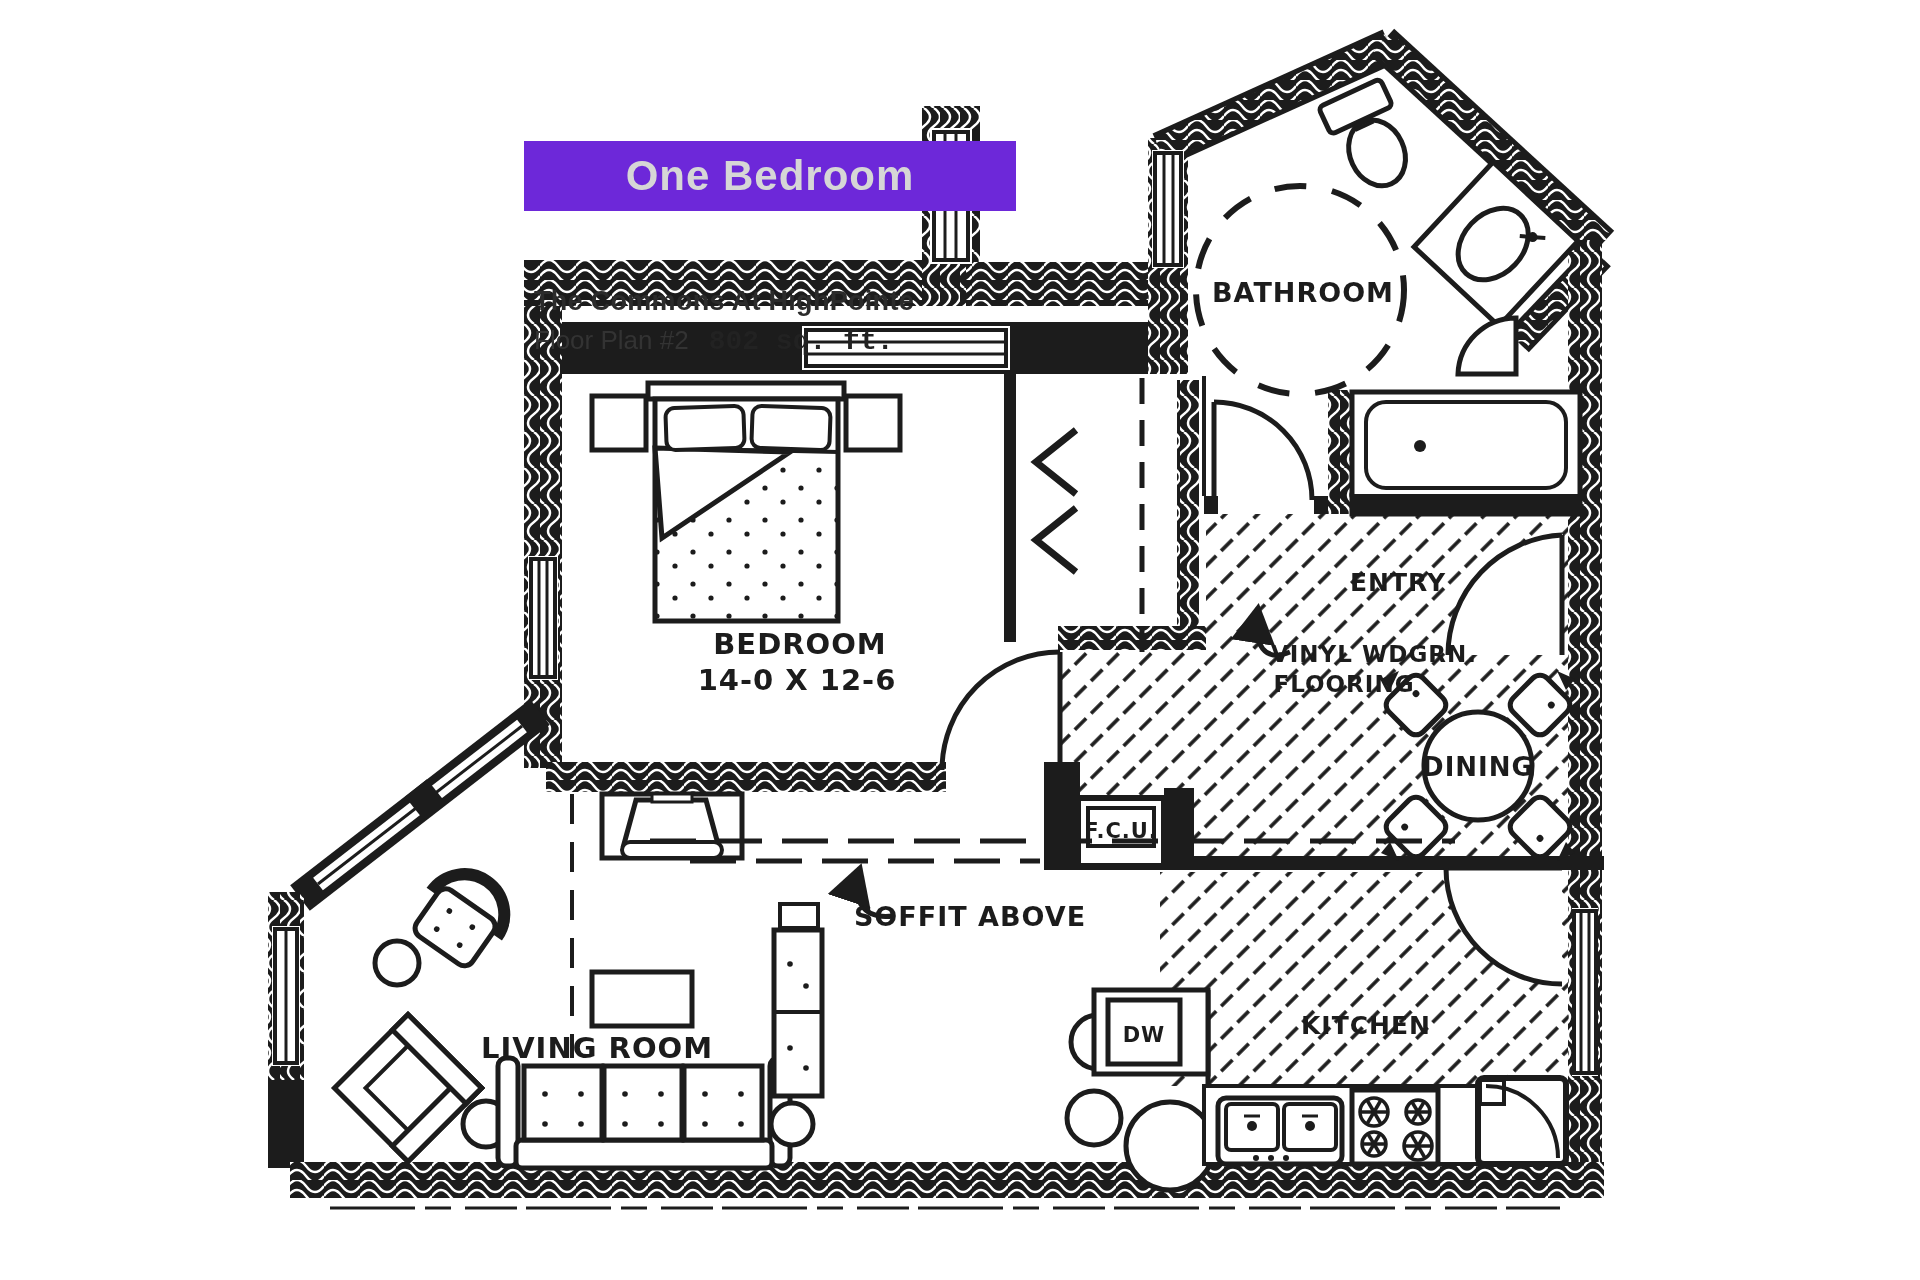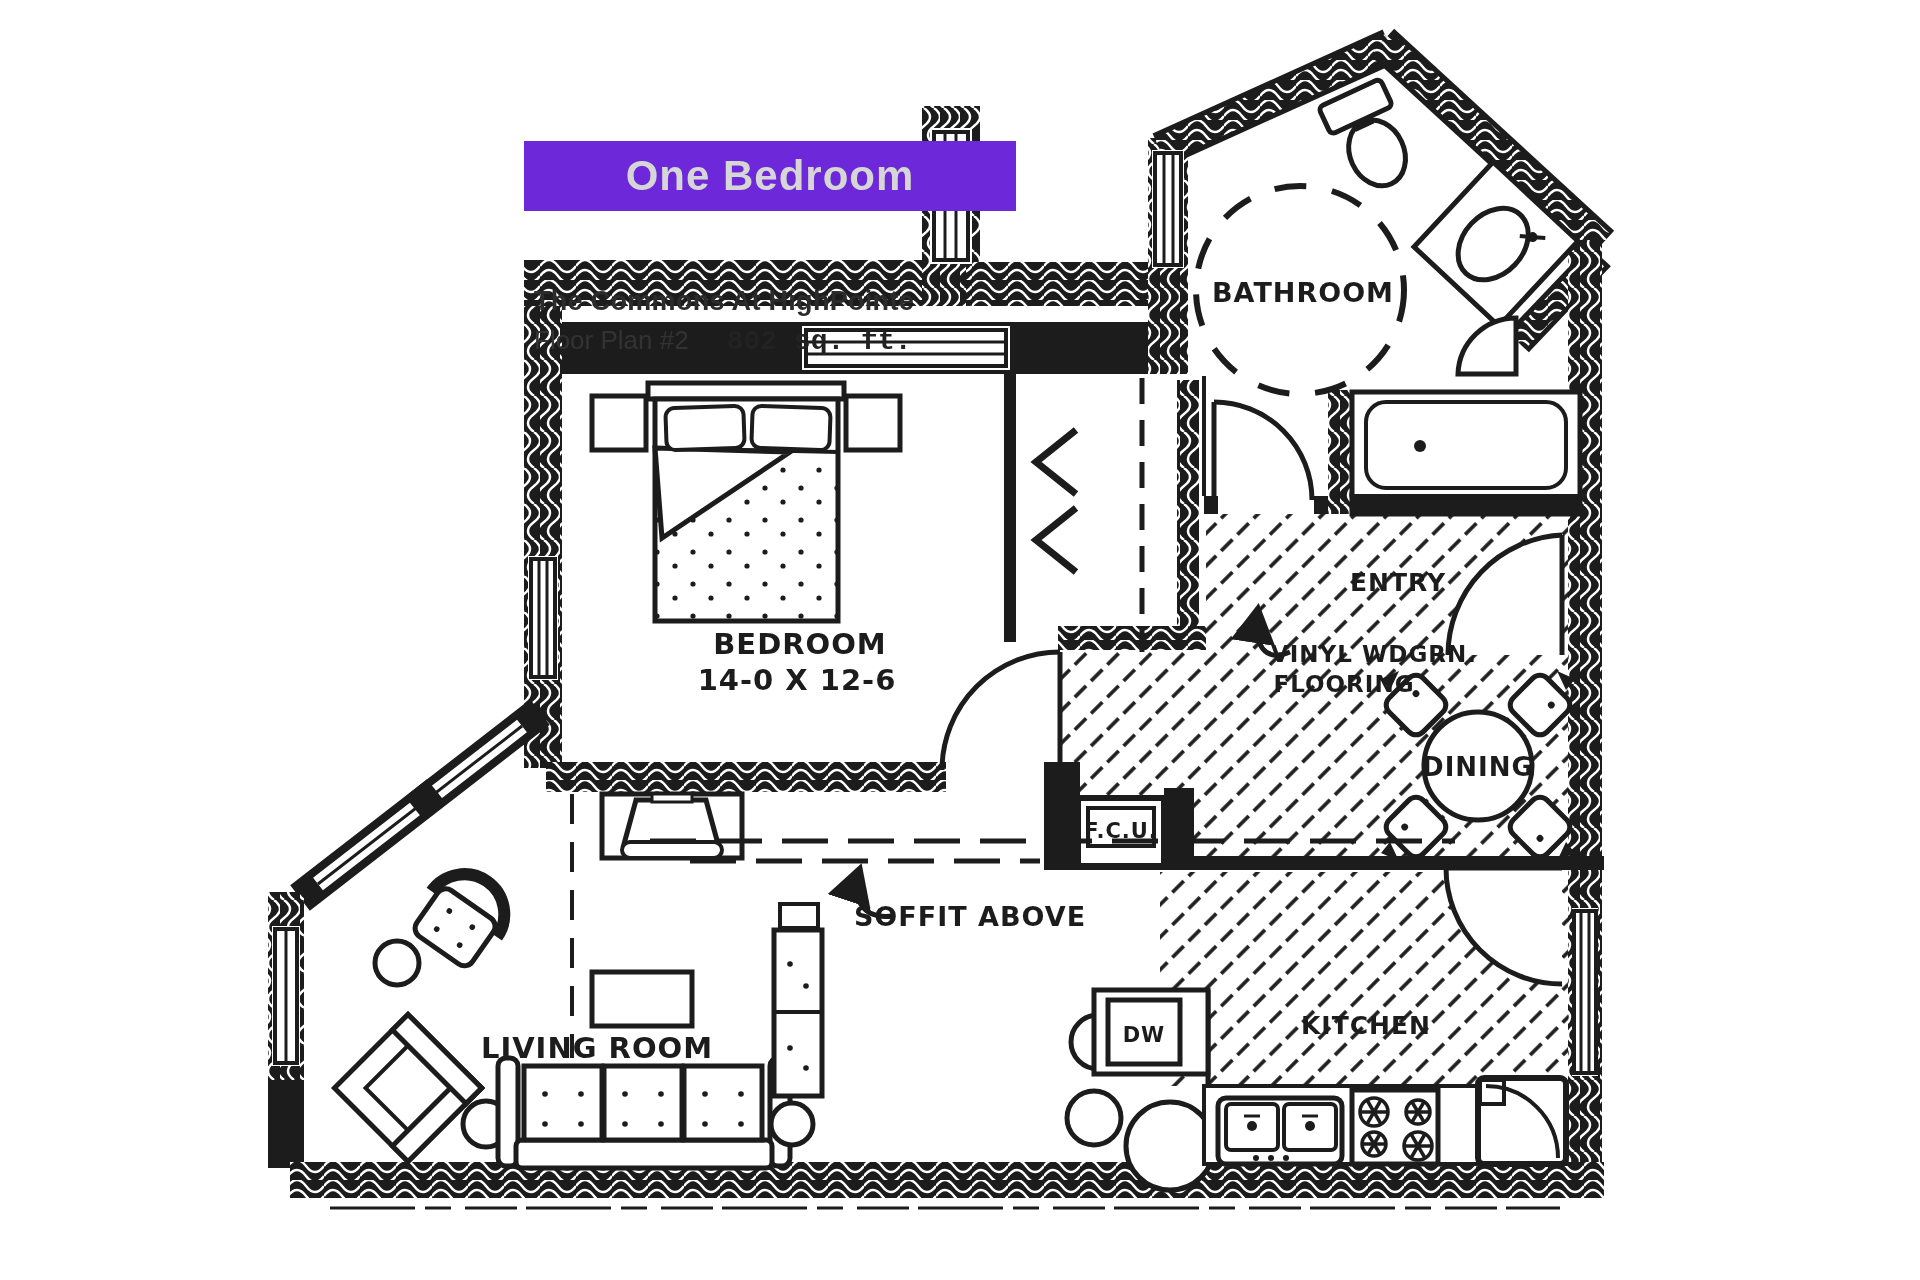--- a/index.html
+++ b/index.html
@@ -4,21 +4,21 @@
 <style>
   html,body{margin:0;padding:0;background:#fff;}
   #stage{position:relative;width:1920px;height:1280px;background:#ffffff;overflow:hidden;
          font-family:"Liberation Sans",sans-serif;}
   #plan-svg{position:absolute;left:0;top:0;width:1920px;height:1280px;}
   #title-block{position:absolute;left:524px;top:141px;width:492px;height:70px;background:#6d28d9;
                display:flex;align-items:center;justify-content:center;text-align:right;}
   #title-block .t{color:#d6d6d6;font-size:42px;font-weight:bold;letter-spacing:1px;}
   #subtitle{position:absolute;left:534px;top:238px;color:#2b2b2b;margin-top:48px;}
   #subtitle .l1{font-size:27px;font-weight:bold;letter-spacing:.3px;}
-  #subtitle .l2{margin-top:8px;font-size:26px;display:flex;gap:38px;align-items:baseline;}
+  #subtitle .l2{margin-top:8px;font-size:26px;display:flex;gap:20px;align-items:baseline;}
   #subtitle .l2 .plan{font-weight:normal;color:#333;}
   #subtitle .l2 .area{font-weight:bold;font-size:28px;color:#222;font-family:Liberation Mono, monospace;}
   text{font-family:"DejaVu Sans",sans-serif;font-weight:bold;fill:#1c1c1c;letter-spacing:1px;}
 </style>
 </head>
 <body>
 
 <div id="stage">
 
   <svg id="plan-svg" viewBox="0 0 1920 1280" xmlns="http://www.w3.org/2000/svg">

